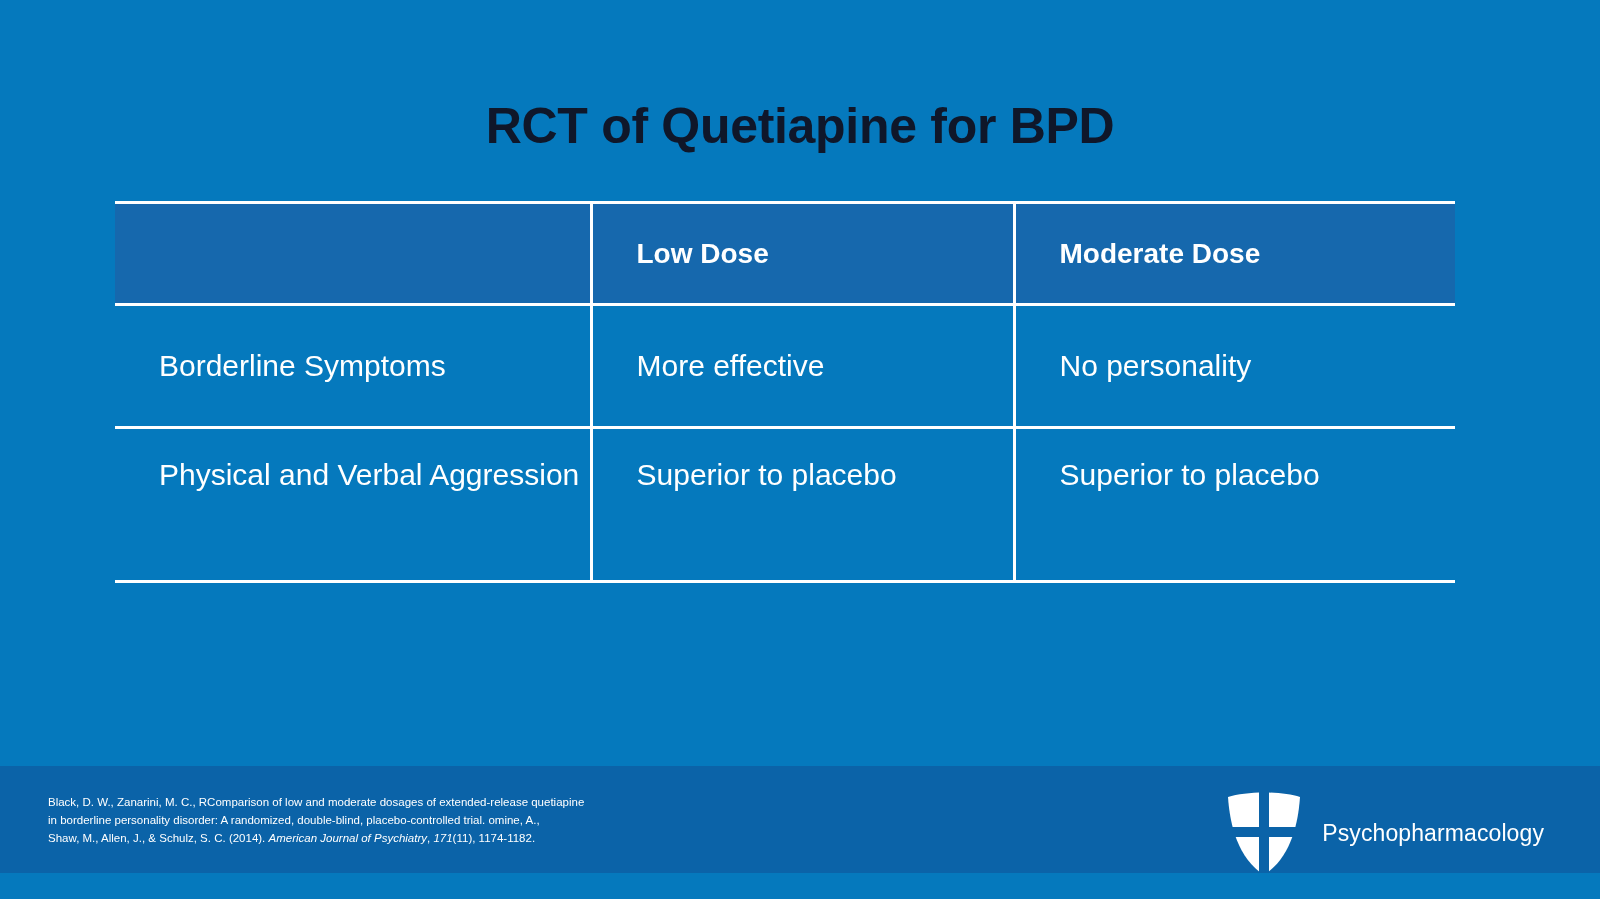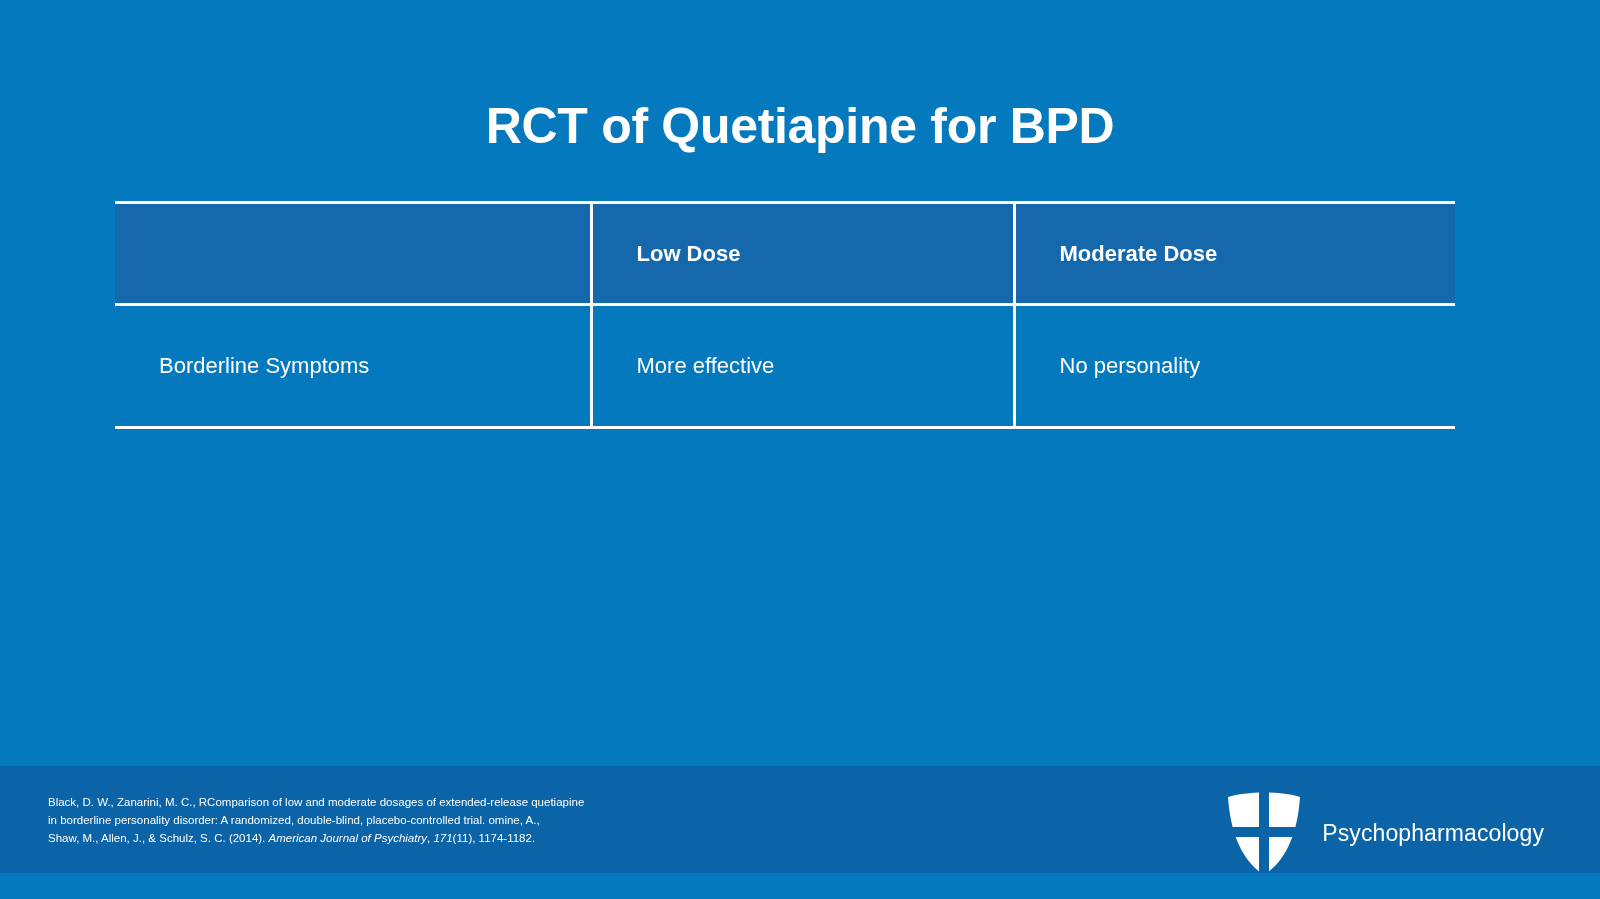--- a/index.html
+++ b/index.html
@@ -23,21 +23,21 @@
     background: #0579bd;
   }
 
   
   .slide-title {
     position: absolute;
     left: 0;
     top: 64px;
     width: 1600px;
     text-align: center;
-    color: #ffffff;
+    color: #0f172a;
     font-size: 50px;
     font-weight: bold;
     letter-spacing: -0.3px;
     line-height: 1.15;
     white-space: nowrap;
   }
 
   
   .table-wrap {
     position: absolute;
@@ -62,35 +62,35 @@
     padding: 0 0 0 44px;
     box-sizing: border-box;
   }
 
   
   table.data-table thead tr {
     background: #1668ad;
   }
   table.data-table thead th {
     height: 102px;
-    font-size: 22px;
+    font-size: 28px;
     font-weight: bold;
     border-top: 3px solid #ffffff;
     border-bottom: 3px solid #ffffff;
   }
   table.data-table thead th.col-first {
     border-right: 3px solid #ffffff;
   }
   table.data-table thead th.col-mid {
     border-right: 3px solid #ffffff;
   }
 
   
   table.data-table tbody td {
-    font-size: 22px;
+    font-size: 30px;
     font-weight: normal;
     border-bottom: 3px solid #ffffff;
   }
   table.data-table tbody td.col-first {
     border-right: 3px solid #ffffff;
   }
   table.data-table tbody td.col-mid {
     border-right: 3px solid #ffffff;
   }
   table.data-table tbody tr.row-1 td { height: 123px; }
@@ -179,20 +179,31 @@
           <td class="col-first">
             <span class="cell-text">Borderline Symptoms</span>
           </td>
           <td class="col-mid">
             <span class="cell-text">More effective</span>
           </td>
           <td class="col-last">
             <span class="cell-text">No personality</span>
           </td>
         </tr>
+        <tr class="row-2">
+          <td class="col-first">
+            <span class="cell-text">Physical and Verbal Aggression</span>
+          </td>
+          <td class="col-mid">
+            <span class="cell-text">Superior to placebo</span>
+          </td>
+          <td class="col-last">
+            <span class="cell-text">Superior to placebo</span>
+          </td>
+        </tr>
       </tbody>
     </table>
   </div>
 
   <div class="footer-band">
 
     <div class="citation">
       <span class="line">Black, D. W., Zanarini, M. C., RComparison of low and moderate dosages of extended-release quetiapine</span>
       <span class="line"><span>in borderline personality disorder: A randomized, double-blind, placebo-controlled trial. omine, A.,</span></span>
       <span class="line"><span>Shaw, M., Allen, J., &amp; Schulz, S. C. (2014). </span><i>American Journal of Psychiatry</i><span>, </span><i>171</i><span>(11), 1174-1182.</span></span>

